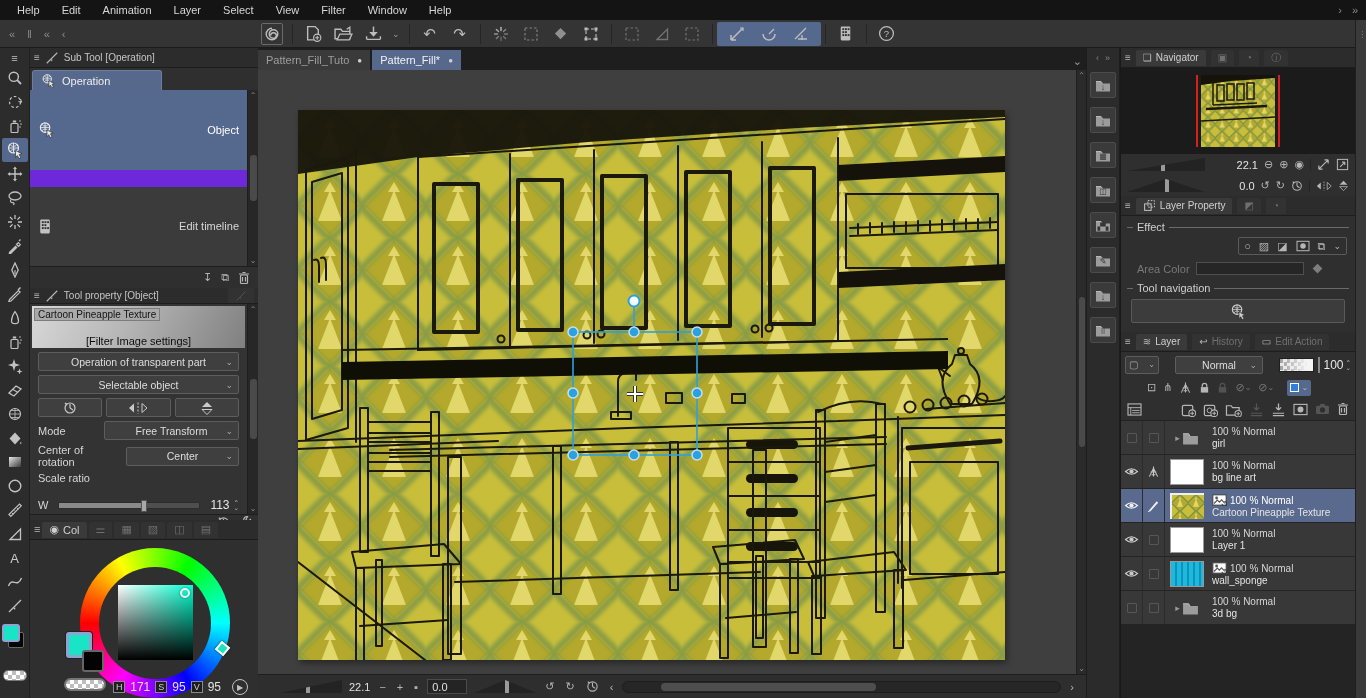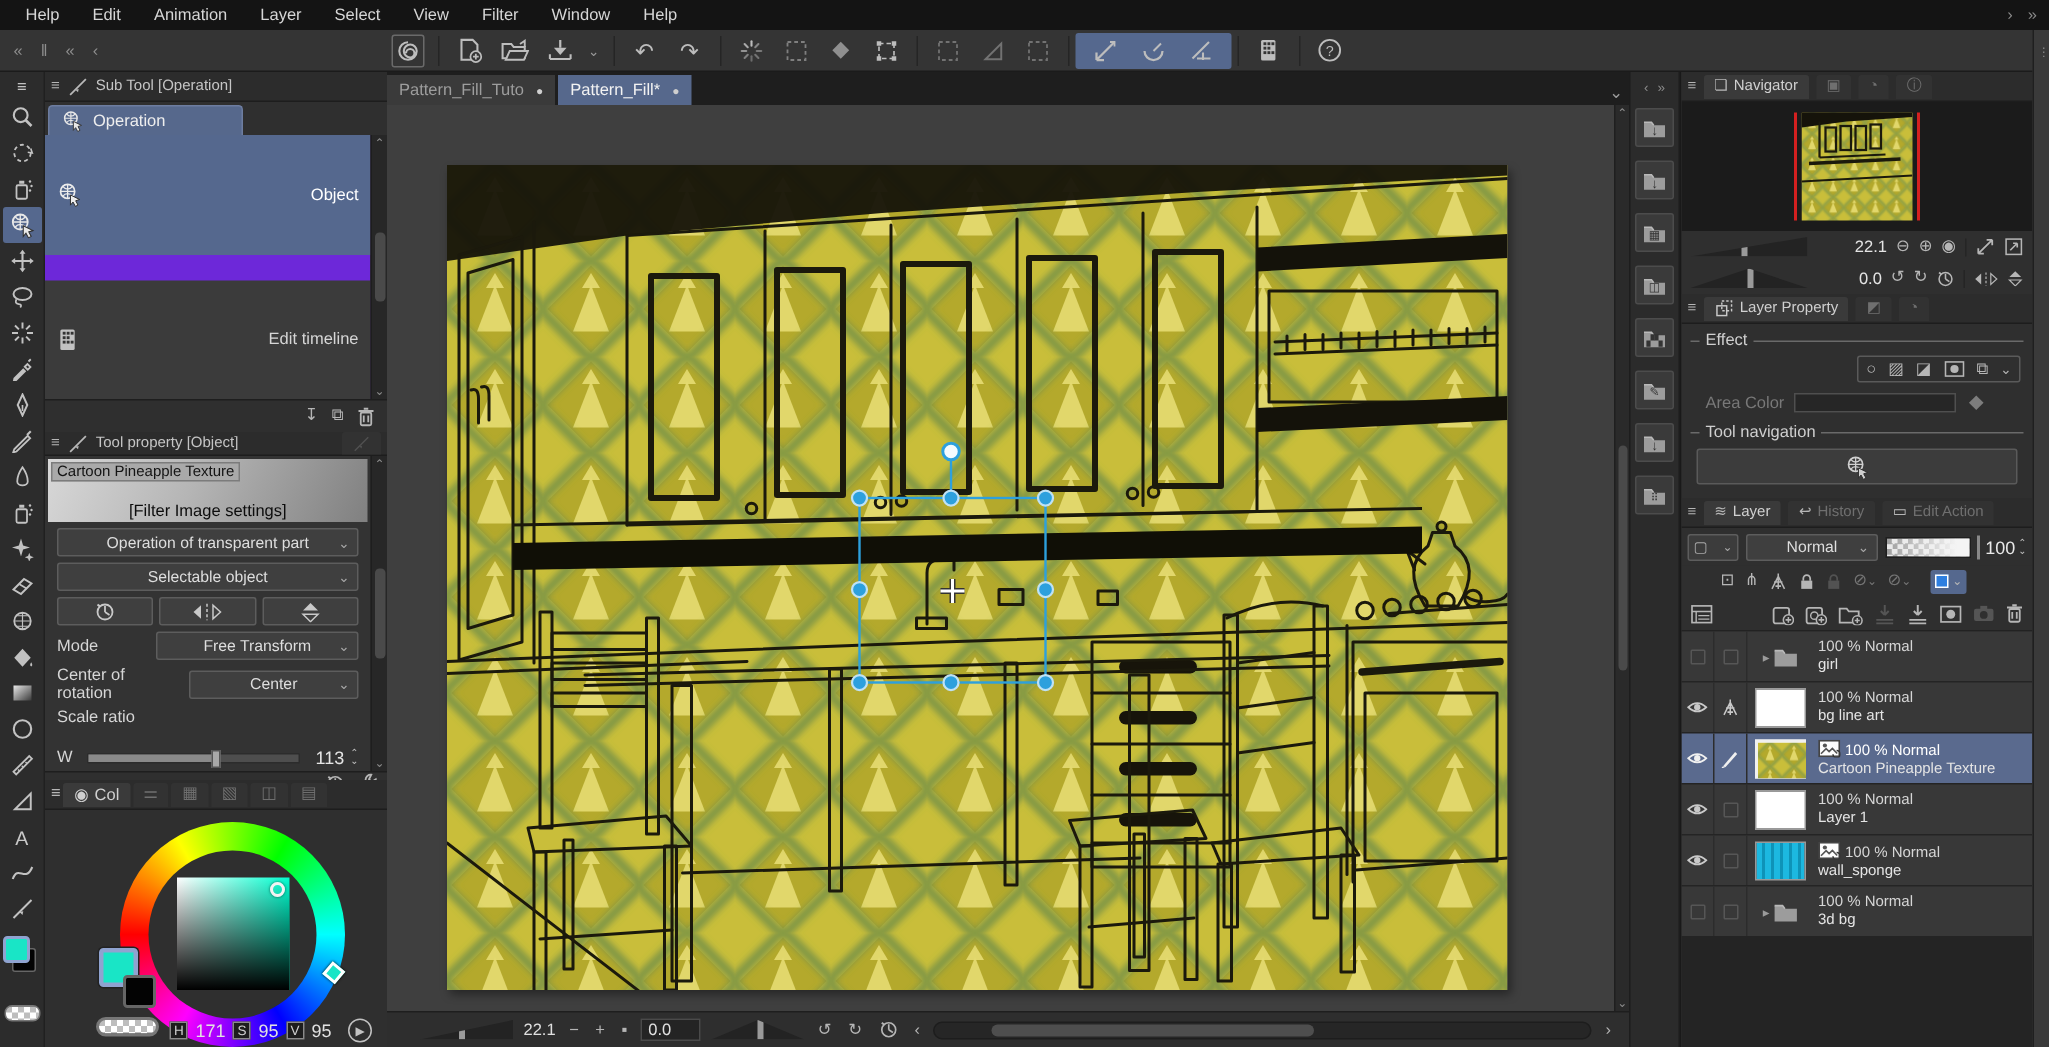--- a/index.html
+++ b/index.html
@@ -118,21 +118,21 @@
 .sect::after{content:"";flex:1;border-top:1px solid #6a6a6a}
 #fxrow{display:flex;justify-content:flex-end;margin:2px 8px}
 #fxgroup{border:1px solid #5a5a5a;border-radius:2px;display:flex;align-items:center;gap:8px;padding:2px 5px;color:#cfcfcf}
 #arearow{display:flex;align-items:center;gap:6px;margin:5px 8px 2px 16px;color:#787878}
 #areainput{width:108px;height:13px;background:#262626;border:1px solid #4f4f4f}
 #toolnavbtn{margin:3px 10px;height:24px;background:#3c3c3c;border:1px solid #5a5a5a;border-radius:2px;display:flex;align-items:center;justify-content:center}
 
 #layerpanel{flex:1}
 #blendrow{height:25px;display:flex;align-items:center;gap:4px;padding:0 4px;background:#2f2f2f}
 .lcbox{width:34px;height:18px;background:#3c3c3c;border:1px solid #5d5d5d;border-radius:2px;display:flex;align-items:center;justify-content:space-between;padding:0 3px;color:#a8a8a8}
-#blenddd{flex:0 0 88px;height:18px;margin:1px}
+#blenddd{flex:0 0 88px;height:18px;margin:12px}
 #opbar{flex:1;height:14px;border:1px solid #1f1f1f;background:repeating-conic-gradient(#e8e8e8 0 25%,#9f9f9f 0 50%) 0 0/7px 7px;position:relative}
 #opbar::after{content:"";position:absolute;inset:0;background:linear-gradient(to right,rgba(255,255,255,0),#f4f4f4 85%)}
 #opsep{width:2px;height:16px;background:#888}
 #opval{display:flex;align-items:center;gap:2px;color:#e8e8e8;font-size:12px}
 #lockrow{height:21px;display:flex;align-items:center;gap:7px;padding:0 6px 0 26px;background:#2f2f2f;color:#b3b3b3}
 #cmdrow{height:23px;display:flex;align-items:center;gap:6px;padding:0 6px;background:#2f2f2f;border-bottom:1px solid #222;color:#bdbdbd}
 #cmdrow .right{margin-left:auto;display:flex;align-items:center;gap:7px}
 #layerlist{flex:1;background:#2a2a2a;display:flex;flex-direction:column;gap:1px;background:#242424}
 .lrow{height:33px;background:#383838;display:flex;align-items:stretch}
 .lrow.sel{background:#5a6a8e}

